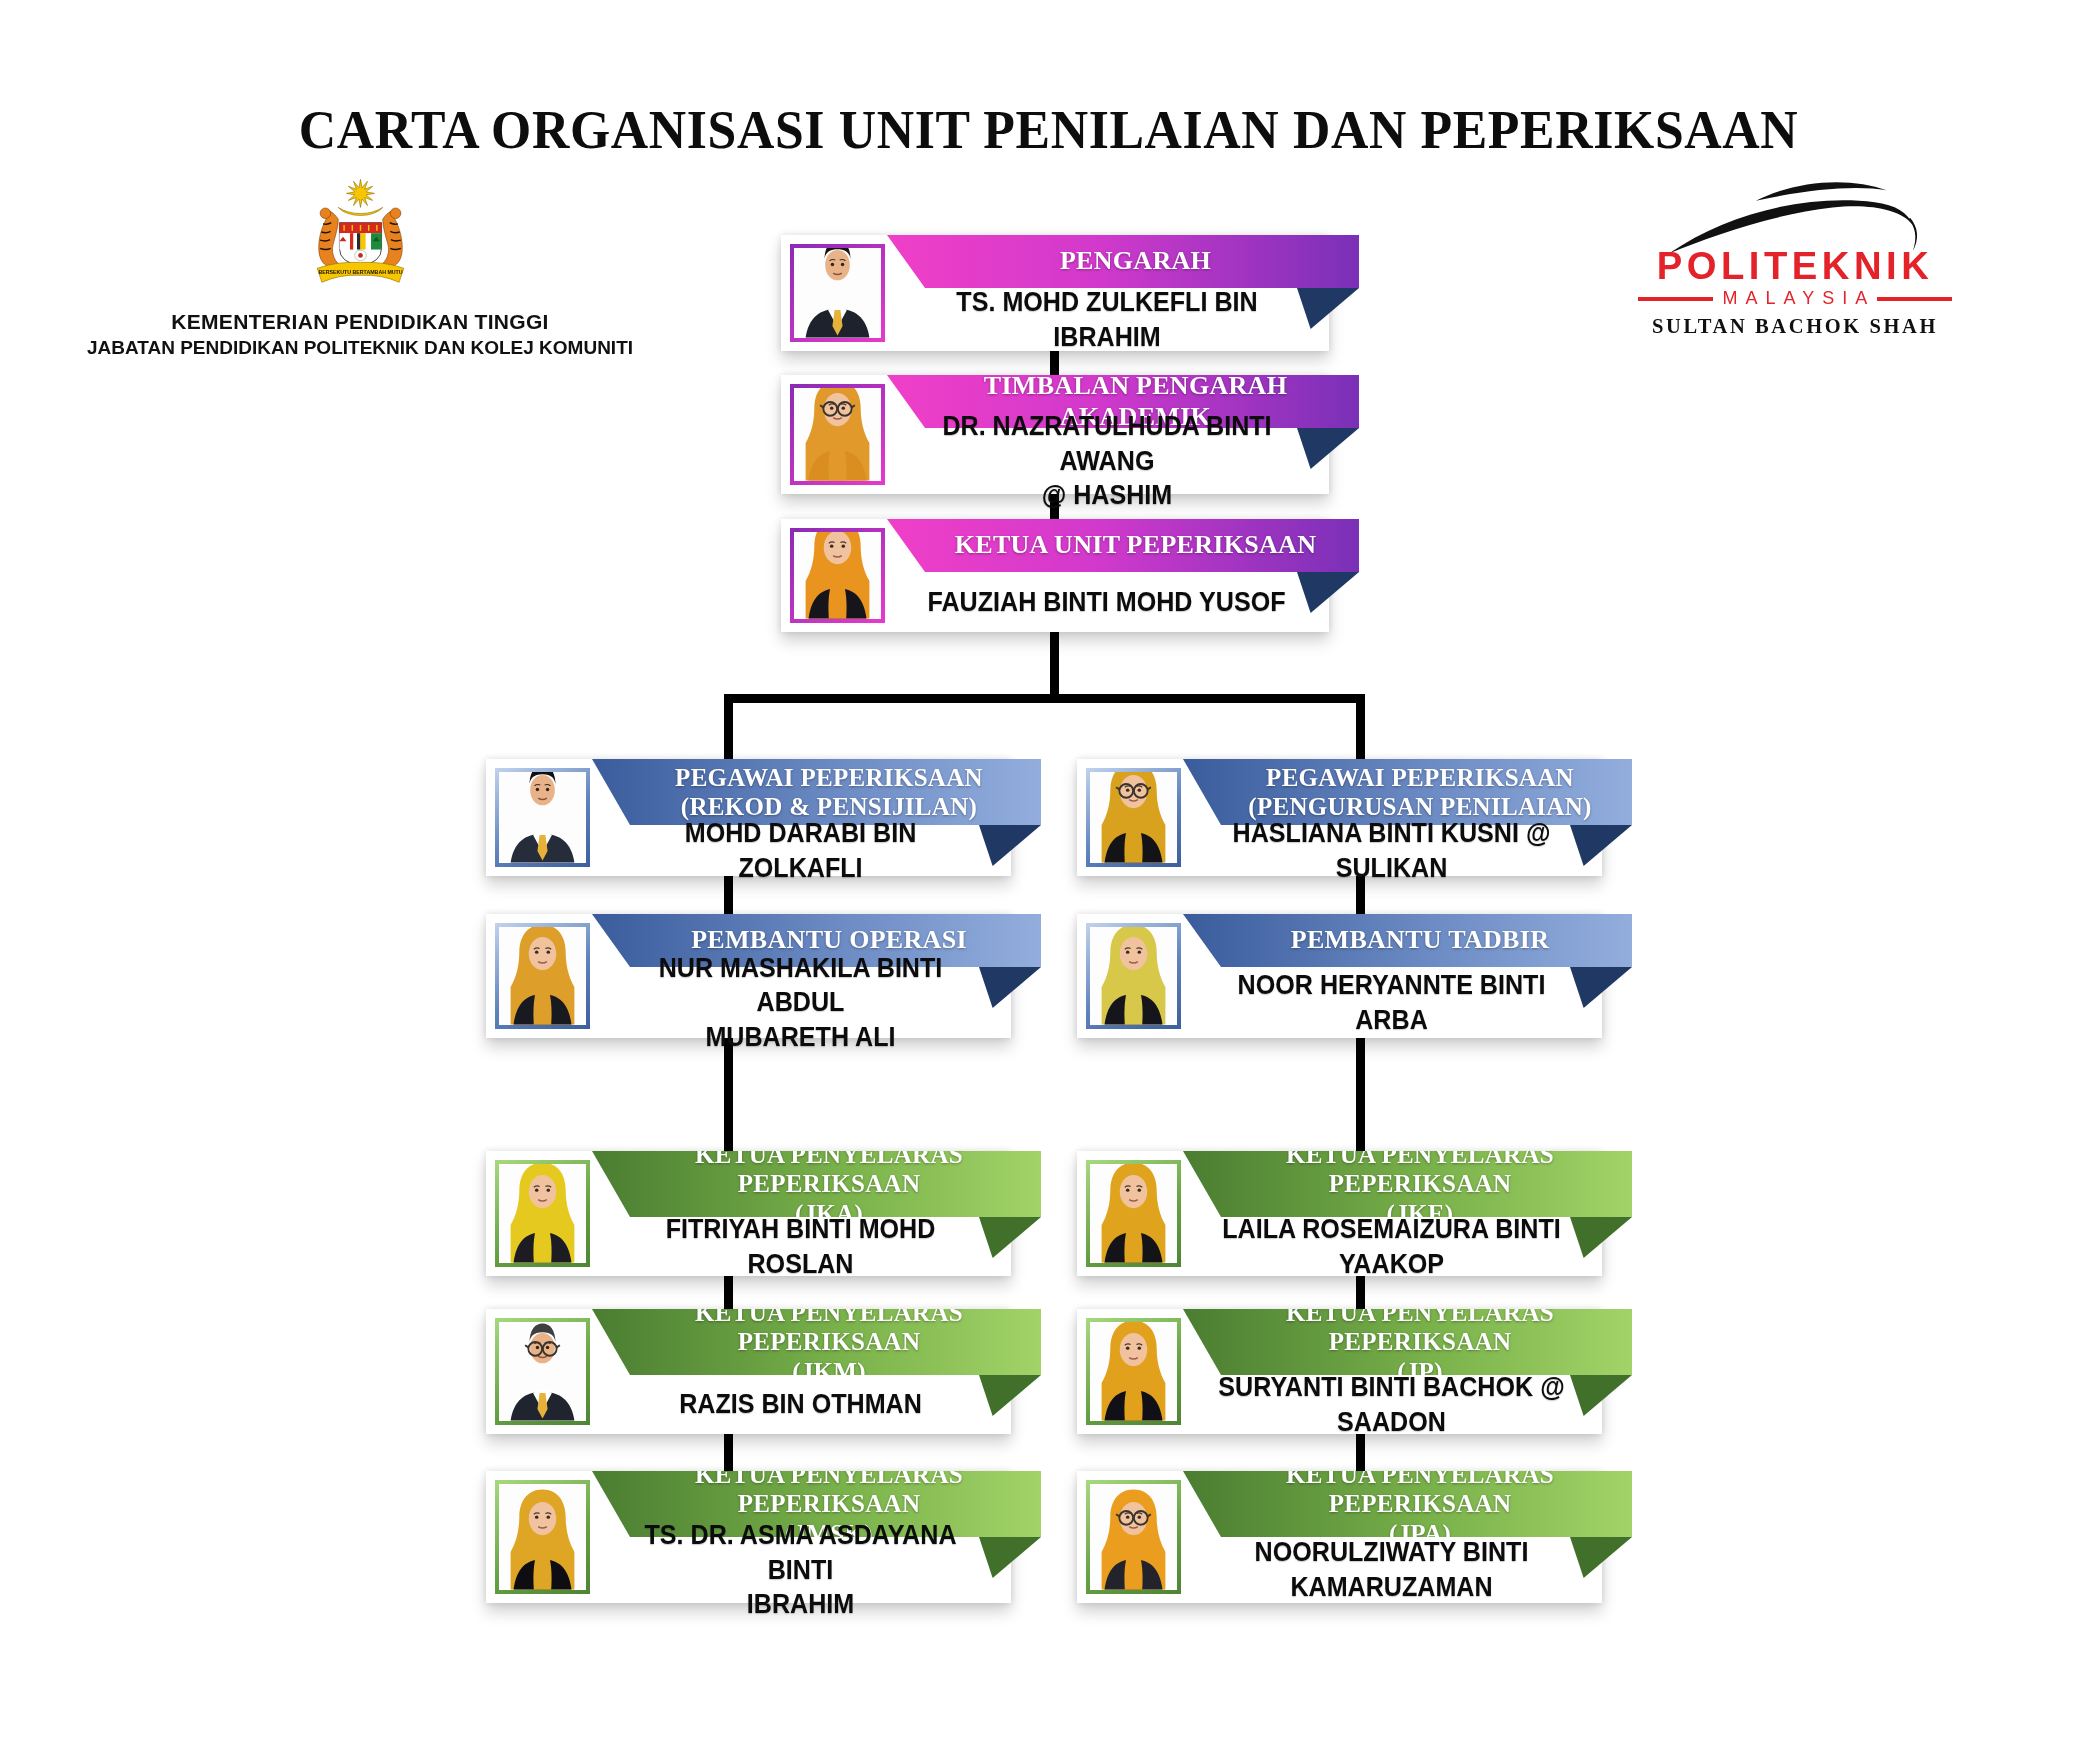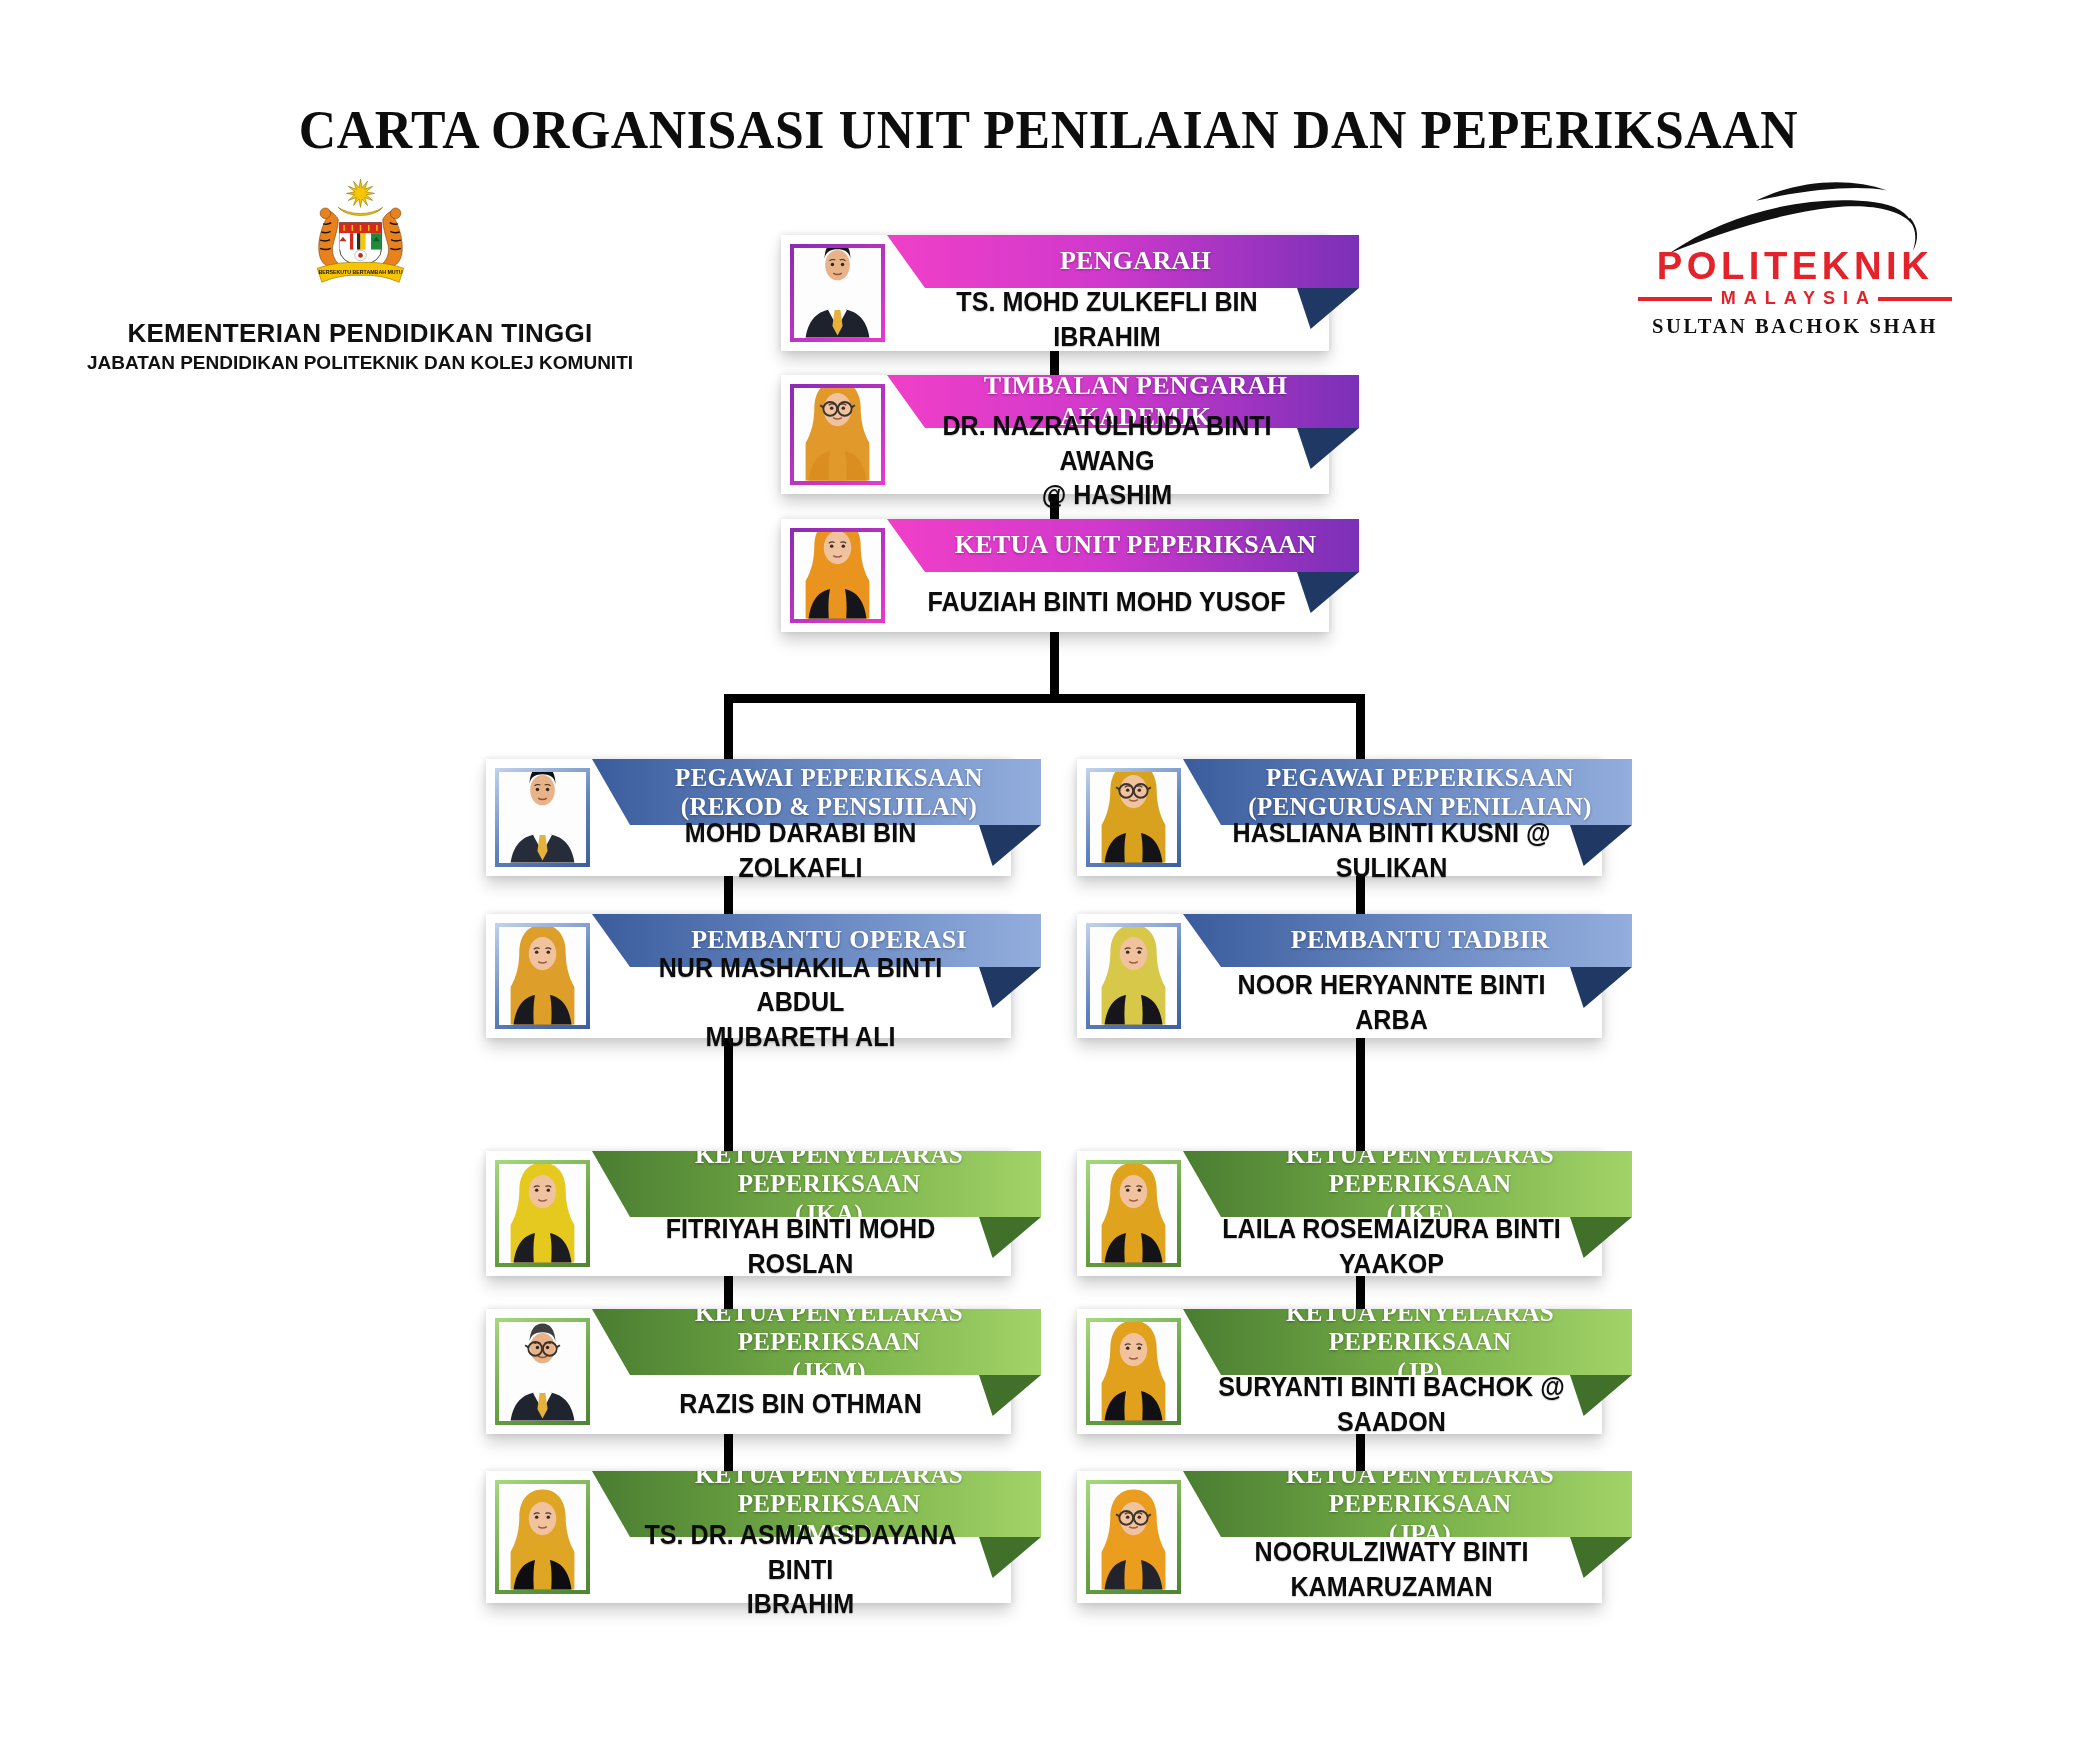--- a/index.html
+++ b/index.html
@@ -7,30 +7,30 @@
           font-family:"Liberation Sans",sans-serif;}
 
   
   .page-title{position:absolute;left:0;right:0;top:98px;text-align:center;
               font-family:"Liberation Serif",serif;font-weight:bold;font-size:55px;
               color:#0d0d0d;letter-spacing:0.7px;}
   .page-title>span{display:inline-block;transform:scaleX(.94);white-space:nowrap;}
 
   .ministry{position:absolute;left:84px;top:166px;width:552px;text-align:center;color:#111;}
   .crest{display:block;margin:0 auto;}
-  .ministry-line1{font-size:26px;font-weight:bold;letter-spacing:0.3px;margin-top:20px;}
+  .ministry-line1{font-size:21px;font-weight:bold;letter-spacing:0.3px;margin-top:12px;}
   .ministry-line2{font-size:19px;font-weight:bold;margin-top:2.6px;}
 
   .brand{position:absolute;left:1638px;top:177px;width:314px;text-align:center;}
   .brand-swoosh{display:block;margin:0 auto -10.6px auto;}
   .brand-name{font-size:39px;font-weight:bold;letter-spacing:4.6px;color:#E4222A;white-space:nowrap;
               transform:scaleX(.98);}
   .brand-sub{display:flex;align-items:center;margin-top:0px;}
   .brand-sub .bar{flex:1;height:4.6px;background:#E4222A;}
-  .brand-sub .label{font-size:18px;font-weight:bold;letter-spacing:8px;color:#E4222A;
+  .brand-sub .label{font-size:18px;font-weight:normal;letter-spacing:8px;color:#E4222A;
                     padding:0 1.3px 0 9.2px;white-space:nowrap;}
   .brand-inst{font-family:"Liberation Serif",serif;font-size:20.5px;font-weight:bold;
               letter-spacing:2.6px;color:#101010;margin-top:5.3px;white-space:nowrap;}
 
   
   .line{position:absolute;background:#000;}
 
   
   .card{position:absolute;background:#ffffff;
         box-shadow:0 0 6.6px rgba(0,0,0,.12),0 9.2px 14.5px rgba(0,0,0,.18);}

